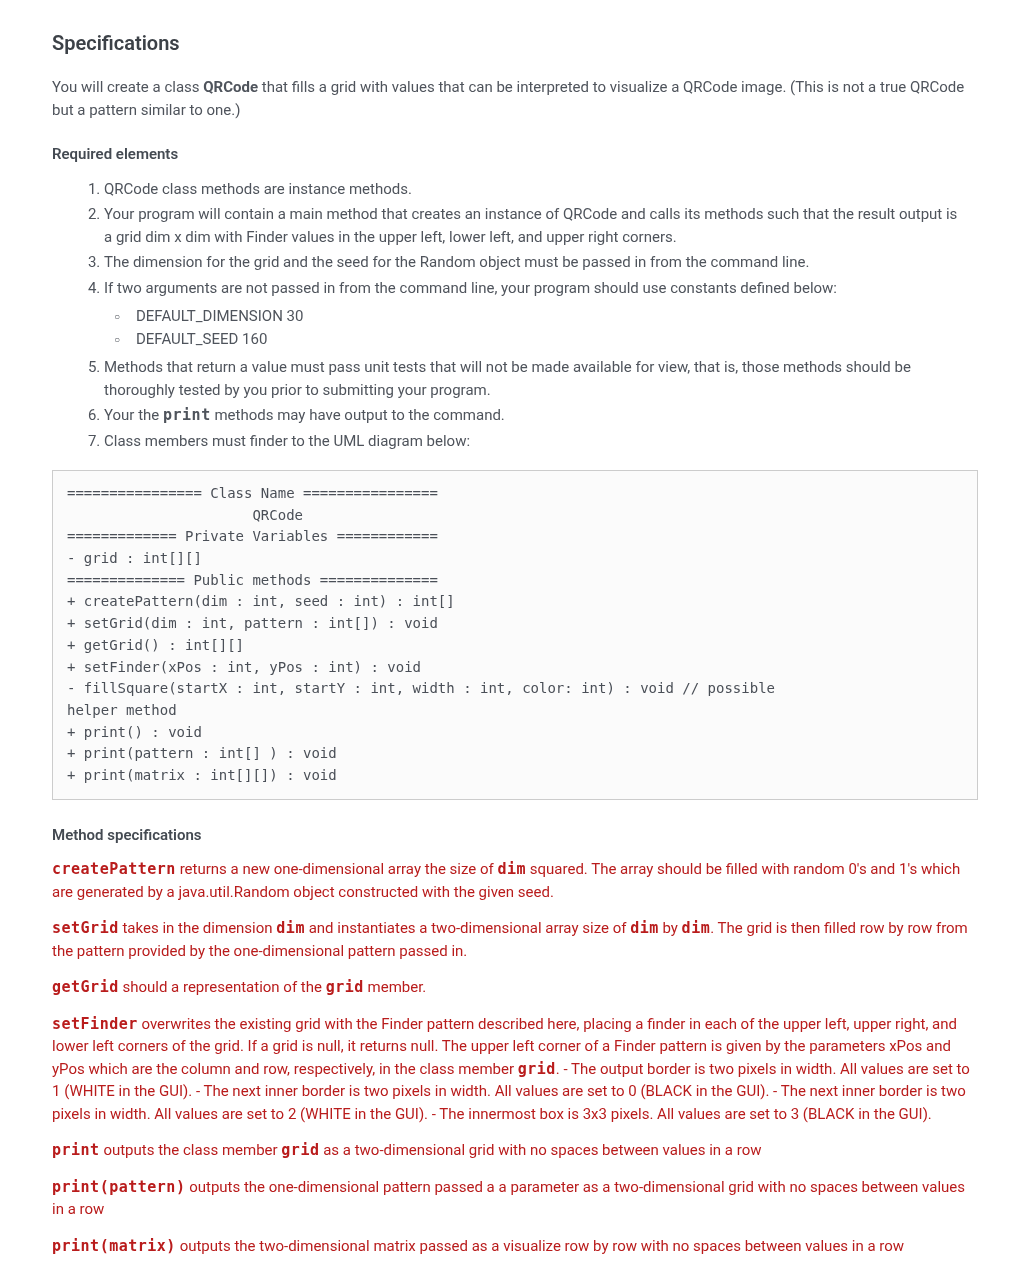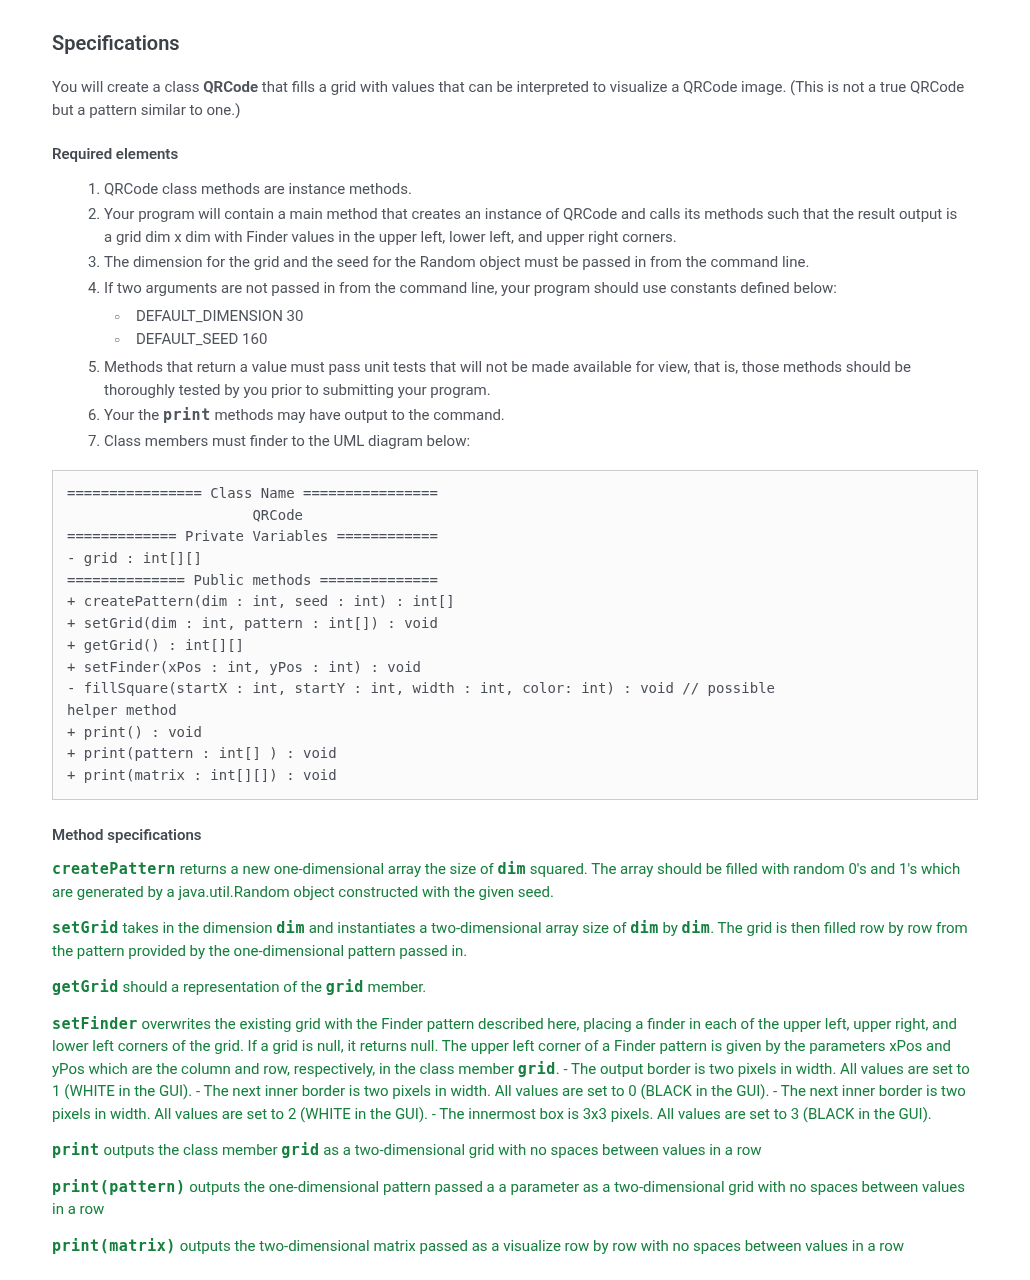--- a/index.html
+++ b/index.html
@@ -66,21 +66,21 @@
     margin: 16px 0 24px 0;
     font-family: "Consolas", "Menlo", "Monaco", monospace;
     font-size: 14px;
     line-height: 1.55;
     white-space: pre;
     overflow-x: auto;
     color: #4a4f57;
   }
   p.mspec {
     margin: 0 0 14px 0;
-    color: #15803d;
+    color: #b91c1c;
   }
 </style>
 </head>
 <body>
 
 <h2 class="sect-title">Specifications</h2>
 
 <p class="intro">
   <span>You will create a class </span><span class="bold">QRCode</span><span> that fills a grid with values that can be interpreted to visualize a QRCode image. (This is not a true QRCode but a pattern similar to one.)</span>
 </p>

